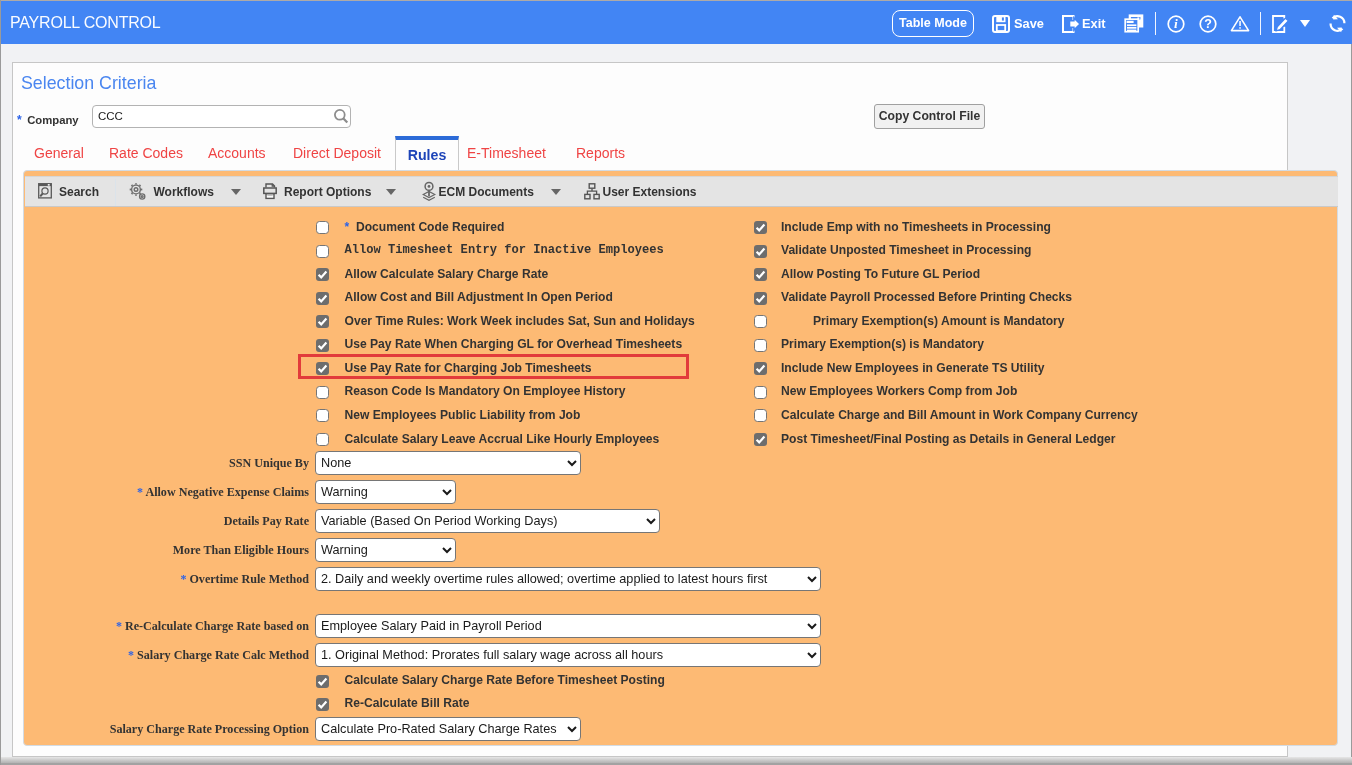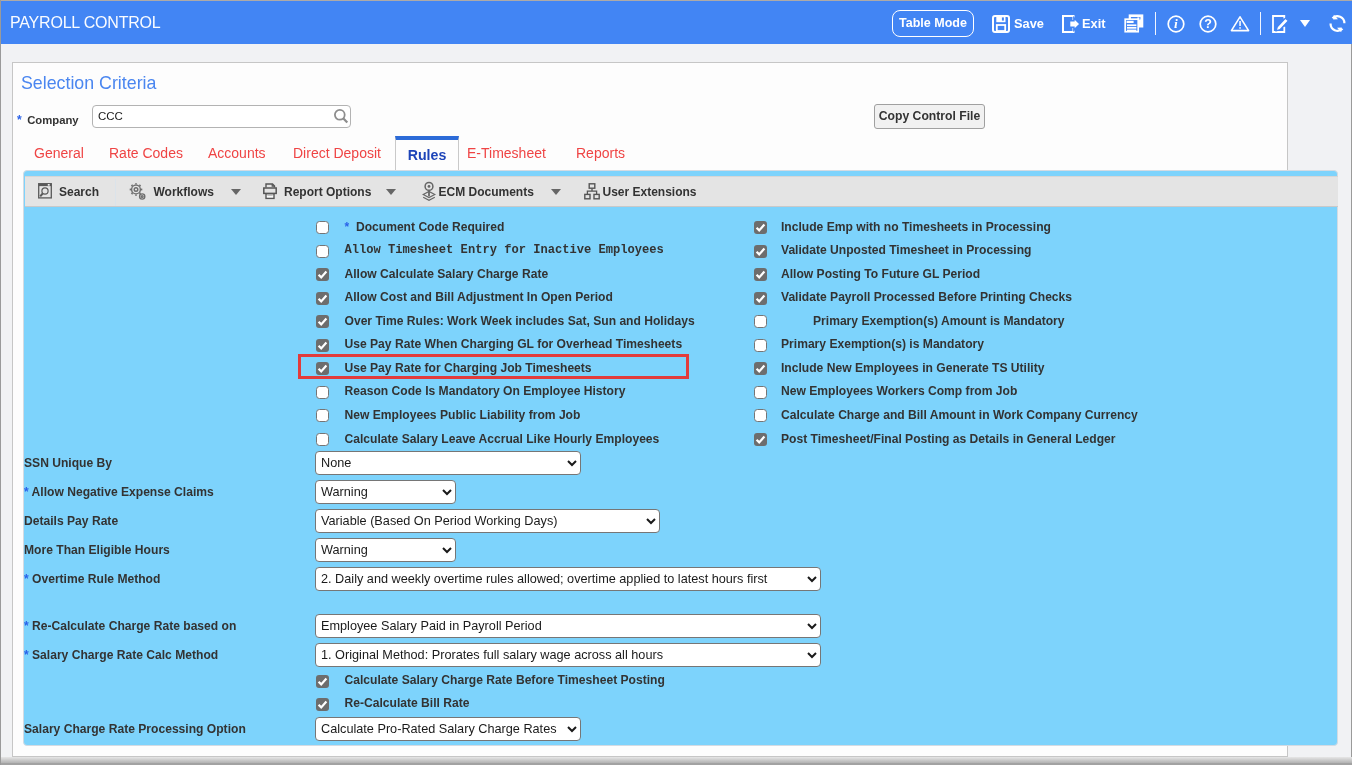--- a/index.html
+++ b/index.html
@@ -20,33 +20,33 @@
   .ast { color:#2a62e8; font-weight:bold; font-size:12px; }
   #companyLbl { position:absolute; left:4px; top:47px; white-space:nowrap; }
   #companyInput { position:absolute; left:79px; top:42px; width:259px; height:23px; border:1px solid #b3b3b3; border-radius:4px; background:#fff; font-size:11.5px; color:#1a1a1a; padding:0 26px 0 5px; line-height:21px; }
   #companyRO { position:absolute; left:447px; top:42px; width:403px; height:23px; border:1px solid #9f9f9f; border-radius:2px; background:#e9e9e9; font-size:12.3px; color:#222; padding:0 12px; line-height:21px; }
   #copyBtn { position:absolute; left:861px; top:41px; width:111px; height:25px; background:#f1f1f1; border:1px solid #a0a0a0; border-radius:3px; color:#333; font-weight:bold; font-size:12.2px; text-align:center; line-height:22px; white-space:nowrap; }
   
   .tab { position:absolute; top:82px; font-size:14px; color:#ef4444; white-space:nowrap; }
   #tabActive { position:absolute; left:382px; top:73px; width:64px; height:34px; background:#fdfdfd; border-left:1px solid #c9c9c9; border-right:1px solid #c9c9c9; border-top:4px solid #2c6bd8; z-index:3; }
   #tabActive span { position:absolute; left:0; right:0; top:7px; text-align:center; color:#1d44b8; font-weight:bold; font-size:14.2px; }
   
-  #container { position:absolute; left:10px; top:107px; width:1315px; height:576px; background:#7dd3fc; border:1px solid #d3dbe3; border-radius:4px; z-index:2; }
+  #container { position:absolute; left:10px; top:107px; width:1315px; height:576px; background:#fdba74; border:1px solid #d3dbe3; border-radius:4px; z-index:2; }
   #toolbar { position:absolute; left:1px; top:5px; width:1313px; height:31px; background:#e4e4e4; border-top:1px solid #d6d6d6; border-bottom:1px solid #c9c9c9; }
   .tlbl { position:absolute; top:8px; color:#333; font-weight:bold; font-size:12px; white-space:nowrap; }
   .tico { position:absolute; }
   .tsep { position:absolute; top:2px; width:1px; height:27px; background:#dbe3ea; }
   .tcaret { position:absolute; top:12px; width:0; height:0; border-left:5px solid transparent; border-right:5px solid transparent; border-top:6px solid #666; }
   
   .cb { position:absolute; width:13px; height:13px; border-radius:3px; }
   .cb.off { background:#fff; border:1.8px solid #757575; border-radius:3.5px; }
   .cb.on  { background:#6d6d6d; }
   .cblbl { position:absolute; font-weight:bold; color:#333; font-size:12.1px; white-space:nowrap; }
   #redbox { position:absolute; left:274px; top:183px; width:391px; height:25px; border:3px solid #e23b3b; z-index:5; }
-  .flbl { position:absolute; width:285px; text-align:left; font-weight:bold; color:#333; font-size:12.1px; white-space:nowrap; }
+  .flbl { position:absolute; width:285px; text-align:right; font-weight:bold; color:#333; font-size:12.1px; white-space:nowrap;font-family:Liberation Serif, serif; }
   select { position:absolute; font-family:"Liberation Sans", sans-serif; font-size:12.7px; color:#1a1a1a; height:24px; background:#fff; padding-left:1px; border:1px solid #767676; border-radius:4px; }
   
   #bstrip { position:absolute; left:0; top:757px; width:1352px; height:8px; background:linear-gradient(#e6e6e6,#b2b2b2); border-bottom:2px solid #a2a2a2; }
 </style>
 </head>
 <body>
 <div id="win">
   <div id="hdr">
     <span class="title">PAYROLL CONTROL</span>
     <div id="tablemode">Table Mode</div>

